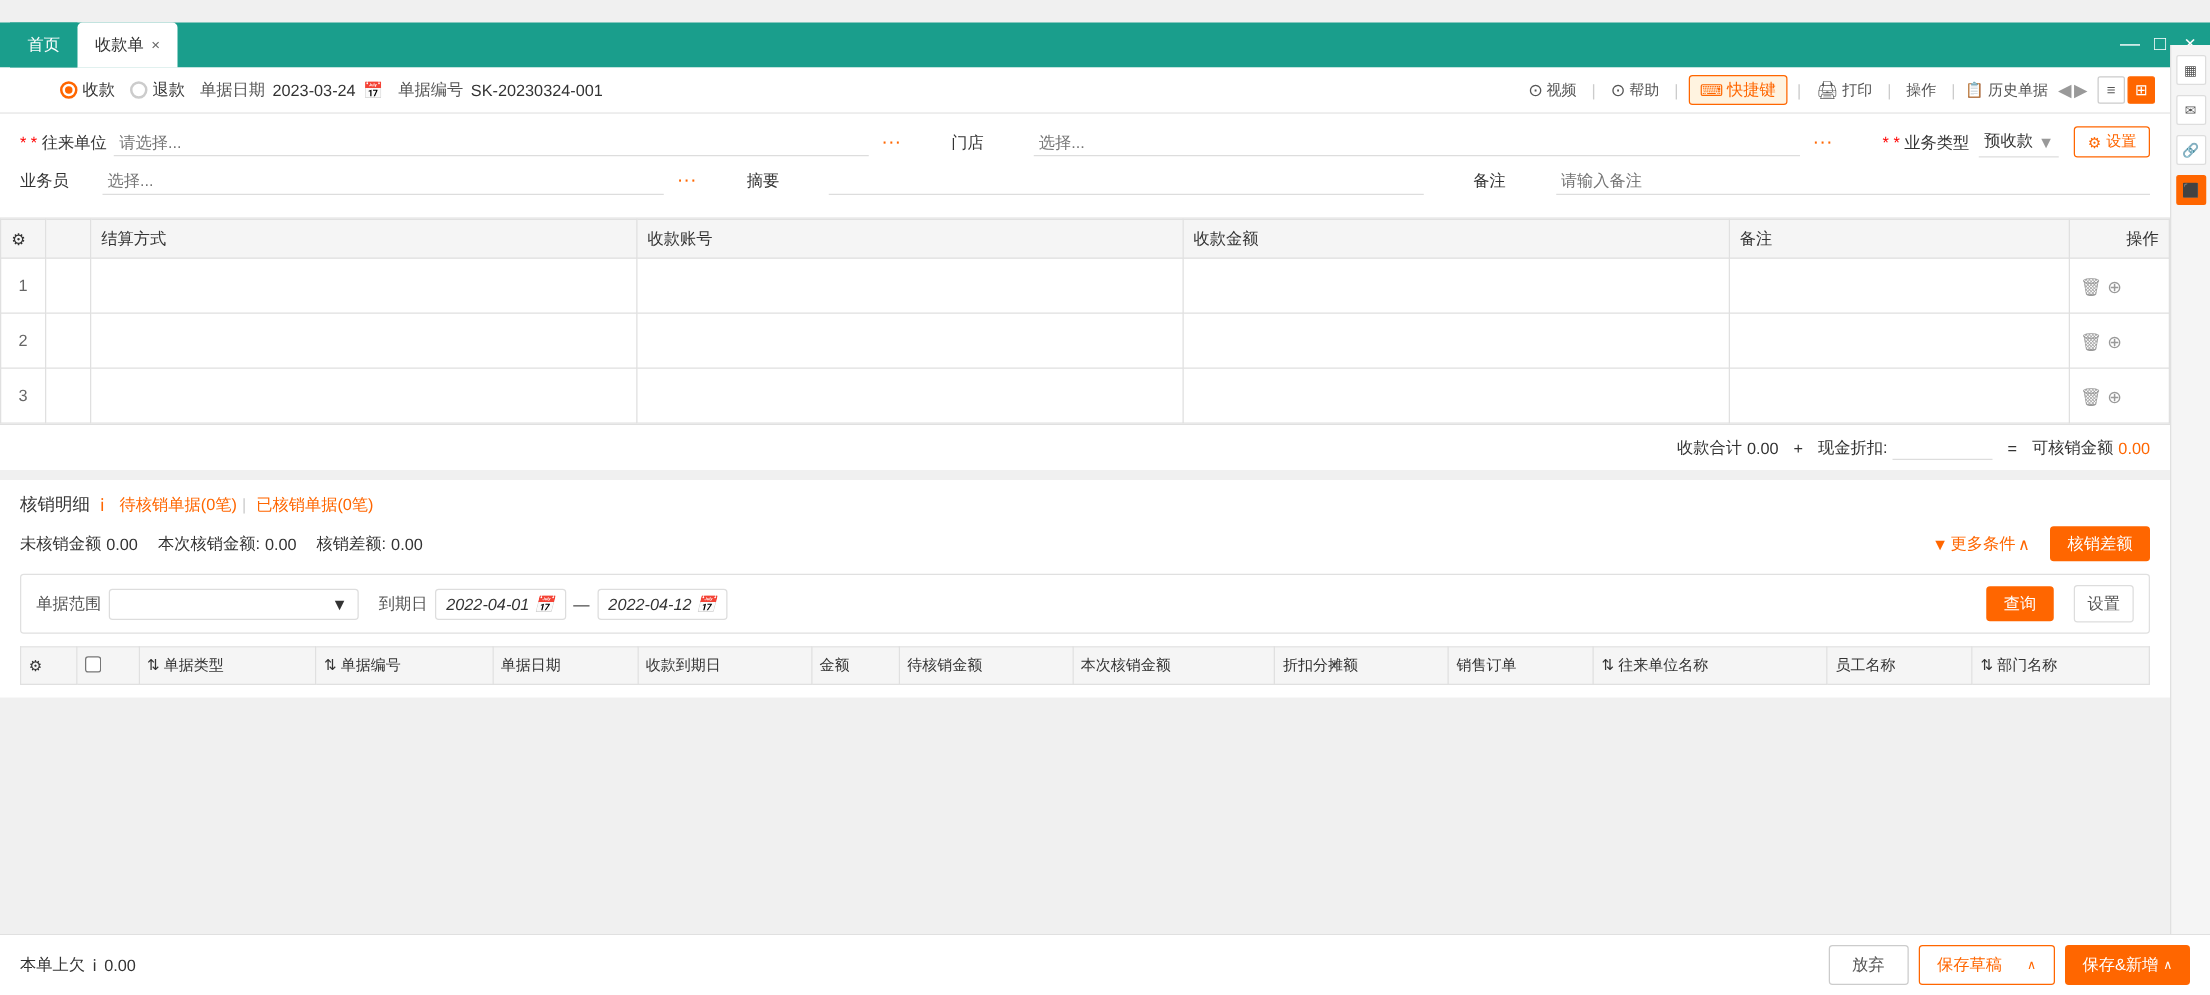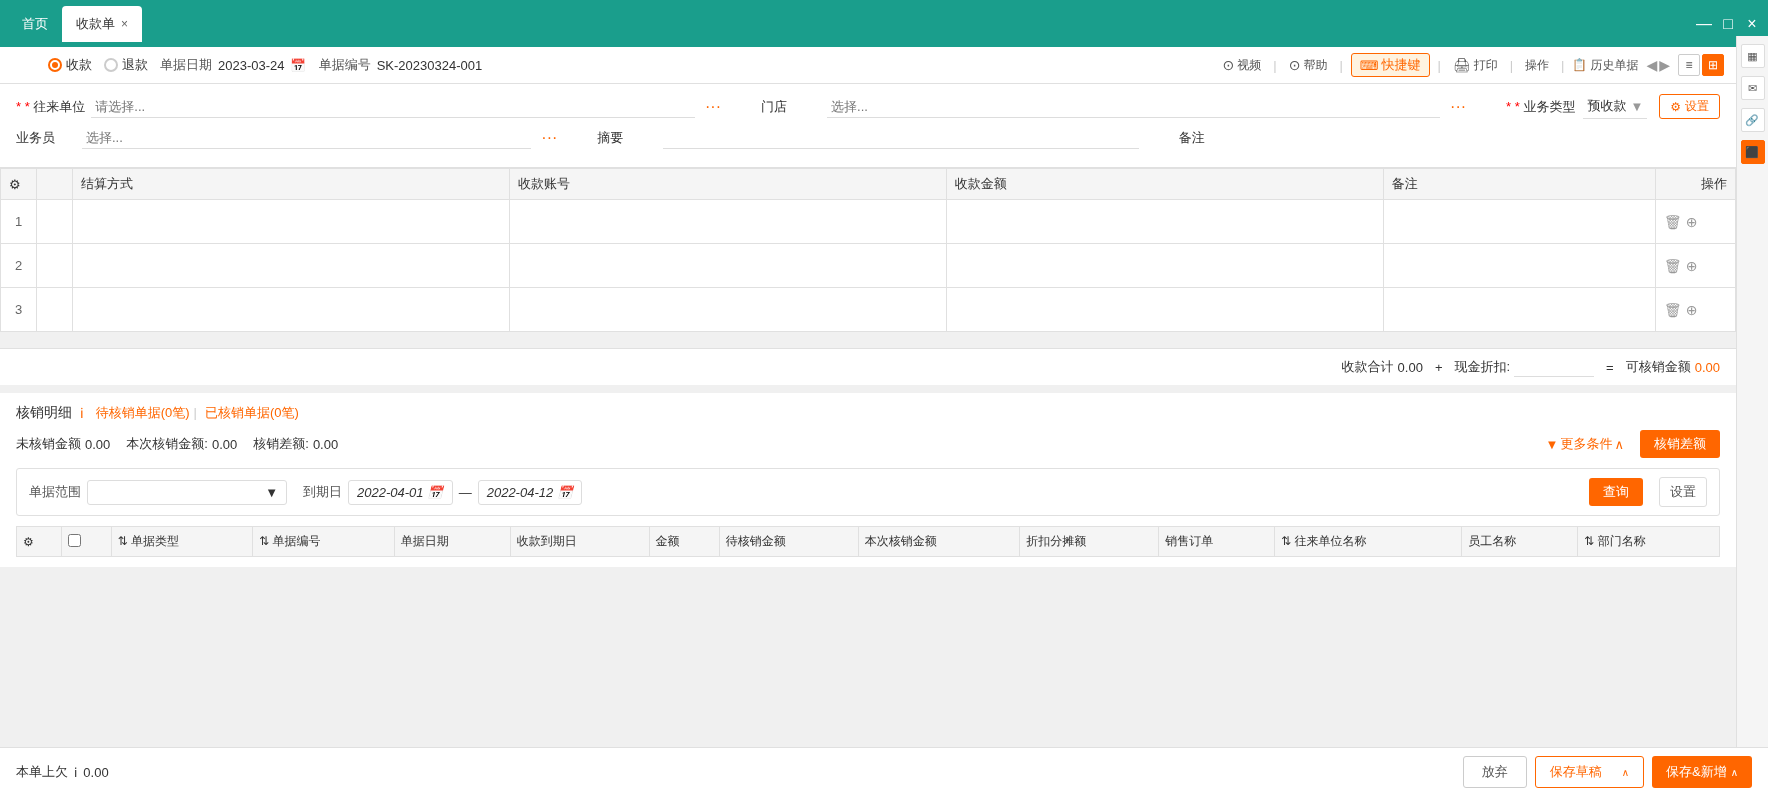--- a/index.html
+++ b/index.html
@@ -1,24 +1,24 @@
 <!DOCTYPE html>
 <html><head>
   <meta charset="utf-8">
   <style>
     * { box-sizing: border-box; margin: 0; padding: 0; }
     body { font-family: 'Microsoft YaHei', Arial, sans-serif; font-size: 13px; background: #f0f0f0; color: #333; }
 
     
     .tab-bar {
       display: flex;
-      align-items: center;
       background: #1a9e8c;
-      height: 47px;
+      height: 36px;
       padding: 0 8px;
+      margin-top: 18px;
     }
     .tab-item {
       display: flex;
       align-items: center;
       padding: 0 14px;
       height: 36px;
       color: #fff;
       cursor: pointer;
       font-size: 13px;
       gap: 6px;
@@ -173,21 +173,20 @@
     
     .summary-row {
       display: flex;
       align-items: center;
       justify-content: flex-end;
       padding: 8px 16px;
       background: #fff;
       border-top: 1px solid #e0e0e0;
       gap: 12px;
       font-size: 13px;
-      margin-top: 16px;
     }
     .summary-item { display: flex; align-items: center; gap: 4px; }
     .summary-value { color: #333; }
     .summary-highlight { color: #f60; font-weight: 500; }
     .summary-input {
       border: none; border-bottom: 1px solid #ddd;
       width: 80px; outline: none; padding: 2px 4px;
     }
 
     
@@ -466,20 +465,21 @@
         <span class="field-more">···</span>
       </div>
       <div style="flex:0 0 40px"></div>
       <div class="form-field">
         <span class="field-label">摘要</span>
         <input class="field-input" type="text" style="">
       </div>
       <div style="flex:0 0 40px"></div>
       <div class="form-field">
         <span class="field-label">备注</span>
+        <input class="field-input" type="text" placeholder="请输入备注" style="">
       </div>
     </div>
   </div>
 
   <div class="table-container">
     <table class="data-table">
       <thead>
         <tr>
           <th class="gear-th">⚙</th>
           <th style="width:36px"></th>

